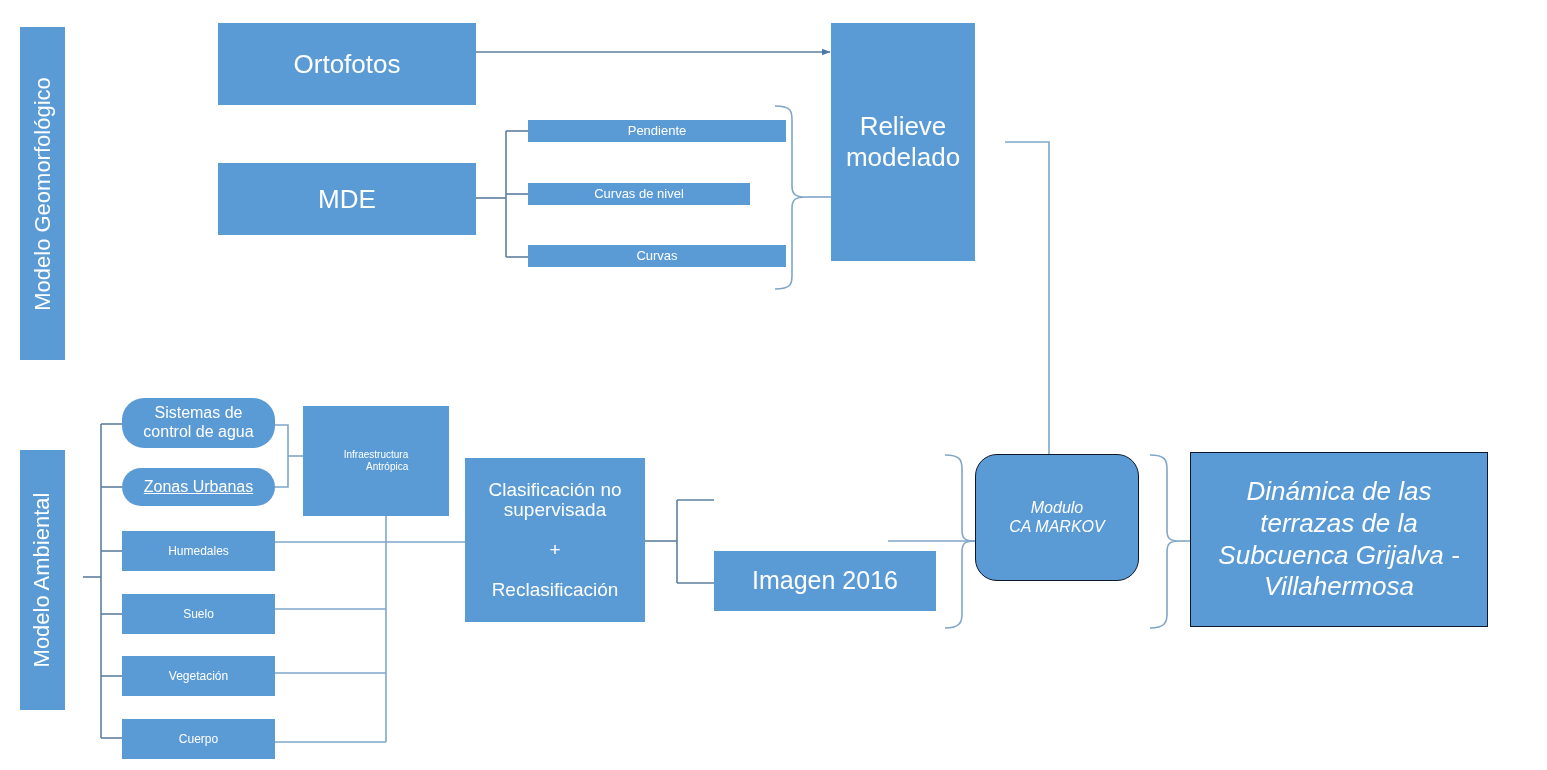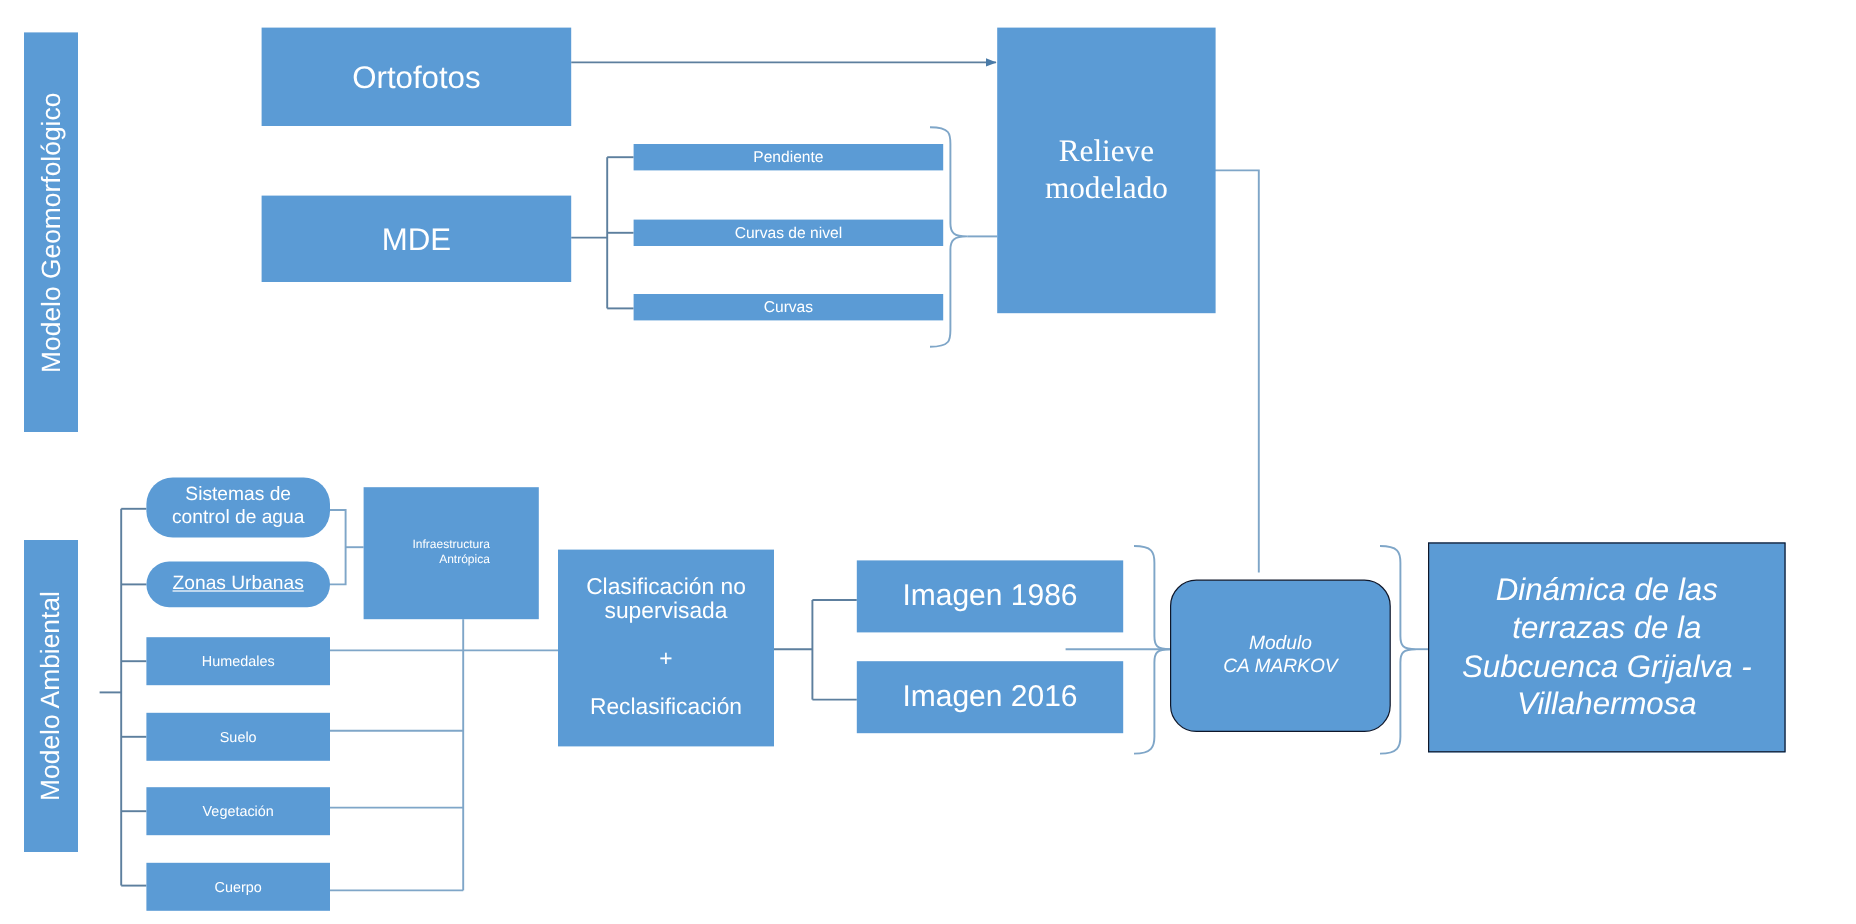--- a/index.html
+++ b/index.html
@@ -153,25 +153,25 @@
   <div class="vlabel f22" style="left:20px; top:450px; width:45px; height:260px;">
     <span>Modelo Ambiental</span>
   </div>
 
   <div class="box f26" style="left:218px; top:23px; width:258px; height:82px;">Ortofotos</div>
 
   <div class="box f13" style="left:528px; top:120px; width:258px; height:22px;">Pendiente</div>
 
   <div class="box f26" style="left:218px; top:163px; width:258px; height:72px;">MDE</div>
 
-  <div class="box f13" style="left:528px; top:183px; width:258px; height:22px;">Curvas de nivel</div>
+  <div class="box f13" style="left:528px; top:183px; width:222px; height:22px;">Curvas de nivel</div>
 
   <div class="box f13" style="left:528px; top:245px; width:258px; height:22px;">Curvas</div>
 
-  <div class="box f26" style="left:831px; top:23px; width:182px; height:238px;font-family:Liberation Serif, serif;">Relieve
+  <div class="box f26" style="left:831px; top:23px; width:144px; height:238px;">Relieve
 modelado</div>
 
   <div class="box f16" style="left:122px; top:398px; width:153px; height:50px;">Sistemas de
 control de agua</div>
 
   <div class="box f16" style="left:122px; top:468px; width:153px; height:38px;text-decoration:underline;">Zonas Urbanas</div>
 
   <div class="box f15" style="left:303px; top:406px; width:146px; height:110px;">Infraestructura
 Antrópica</div>
 
@@ -183,25 +183,24 @@
 
   <div class="box f20" style="left:122px; top:719px; width:153px; height:40px;">Cuerpo</div>
 
   <div class="box f17" style="left:465px; top:458px; width:180px; height:164px; line-height:1.05;">Clasificación no
 supervisada
 
 +
 
 Reclasificación</div>
 
-  <div class="box f25" style="left:714px; top:467px; width:222px; height:60px;">Imagen 1986</div>
 
   <div class="box f25" style="left:714px; top:551px; width:222px; height:60px;">Imagen 2016</div>
 
-  <div class="box outlined f16" style="left:975px; top:483px; width:184px; height:127px;text-align:center;">Modulo
+  <div class="box outlined f16" style="left:975px; top:454px; width:164px; height:127px;text-align:center;">Modulo
 CA MARKOV</div>
 
   <div class="box outlined f26" style="left:1190px; top:452px; width:298px; height:175px; line-height:1.22;">Dinámica de las
 terrazas de la
 Subcuenca Grijalva -
 Villahermosa</div>
 
 </div>
 
 </body></html>

